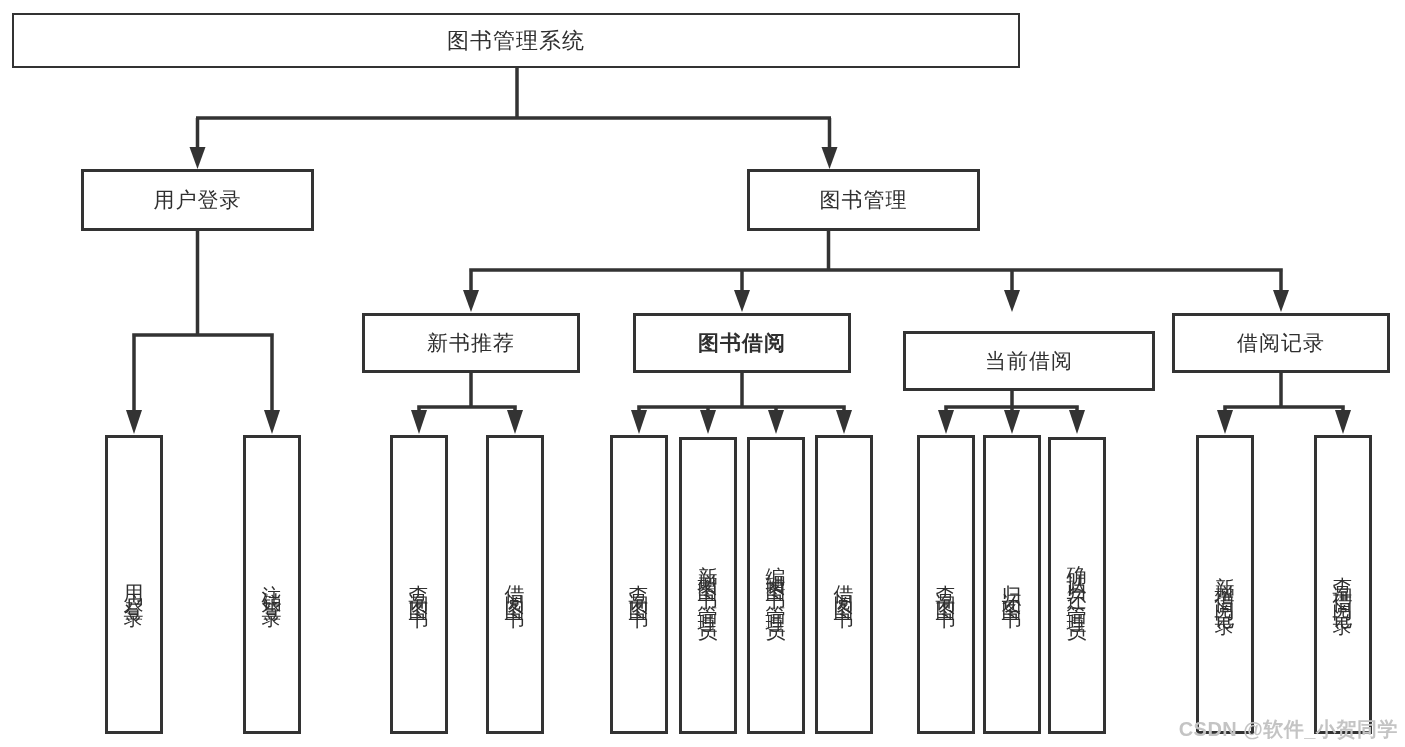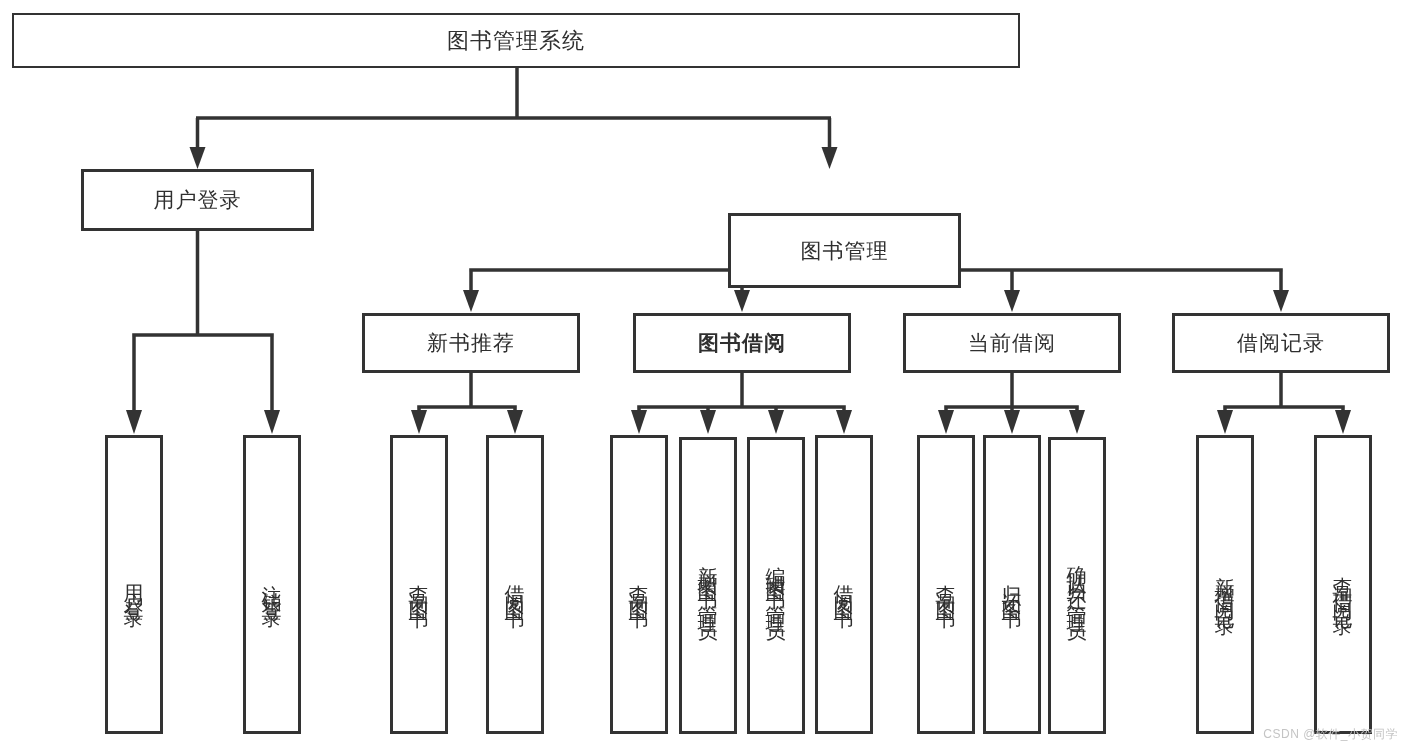--- a/index.html
+++ b/index.html
@@ -35,25 +35,25 @@
   .vlabel{
     writing-mode:vertical-rl;
     text-orientation:mixed;
     letter-spacing:8px;
     font-size:20px;
     line-height:1;
   }
   .watermark{
     position:absolute;
     right:7px;bottom:4px;
-    font-size:12px;
+    font-size:20px;
     color:var(--watermark);
     z-index:5;
     letter-spacing:0.5px;
-    font-weight:normal;
+    font-weight:bold;
   }
 </style>
 </head>
 <body>
 
 <div class="canvas">
 
   <svg class="connectors" viewBox="0 0 1405 747">
 
     <path d="M517,68 V118 M196,118 H831 M197.5,118 V149 M829.5,118 V149"></path>
@@ -90,31 +90,31 @@
     <polygon points="1335,410 1351,410 1343,434"></polygon>
   </svg>
 
   <div class="box root" style="left:12px;top:13px;width:1008px;height:55px;">
     <span>图书管理系统</span>
   </div>
 
   <div class="box" style="left:81px;top:169px;width:233px;height:62px;">
     <span>用户登录</span>
   </div>
-  <div class="box" style="left:728px;top:169px;width:233px;height:75px;margin-top:44px;">
+  <div class="box" style="left:747px;top:169px;width:233px;height:62px;">
     <span>图书管理</span>
   </div>
 
   <div class="box" style="left:362px;top:313px;width:218px;height:60px;font-family:Liberation Mono, monospace;">
     <span>新书推荐</span>
   </div>
   <div class="box" style="left:633px;top:313px;width:218px;height:60px;font-weight:bold;">
     <span>图书借阅</span>
   </div>
-  <div class="box" style="left:903px;top:313px;width:218px;height:60px;">
+  <div class="box" style="left:903px;top:331px;width:252px;height:60px;">
     <span>当前借阅</span>
   </div>
   <div class="box" style="left:1172px;top:313px;width:218px;height:60px;">
     <span>借阅记录</span>
   </div>
 
   <div class="box" style="left:105px;top:435px;width:58px;height:299px;">
     <span class="vlabel">用户登录</span>
   </div>
   <div class="box" style="left:243px;top:435px;width:58px;height:299px;">

